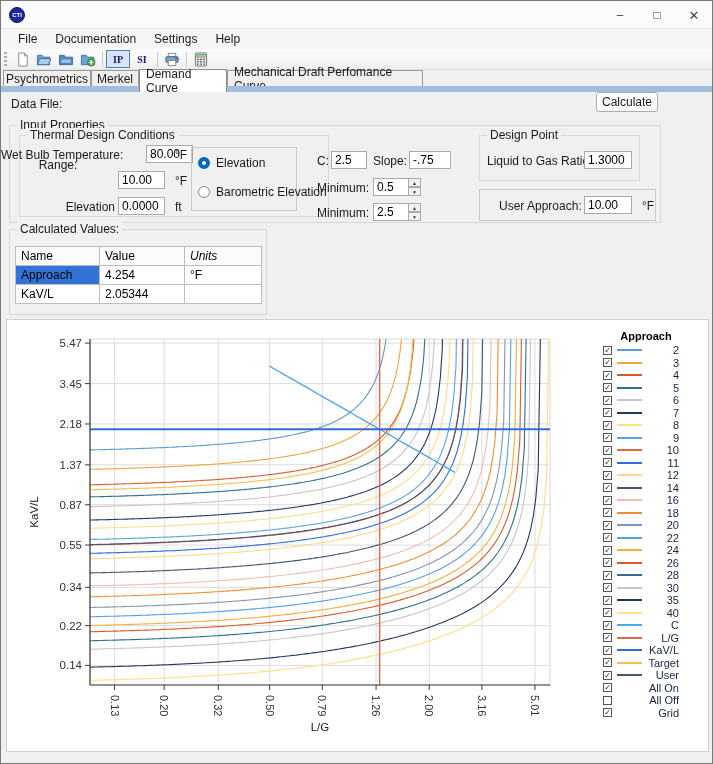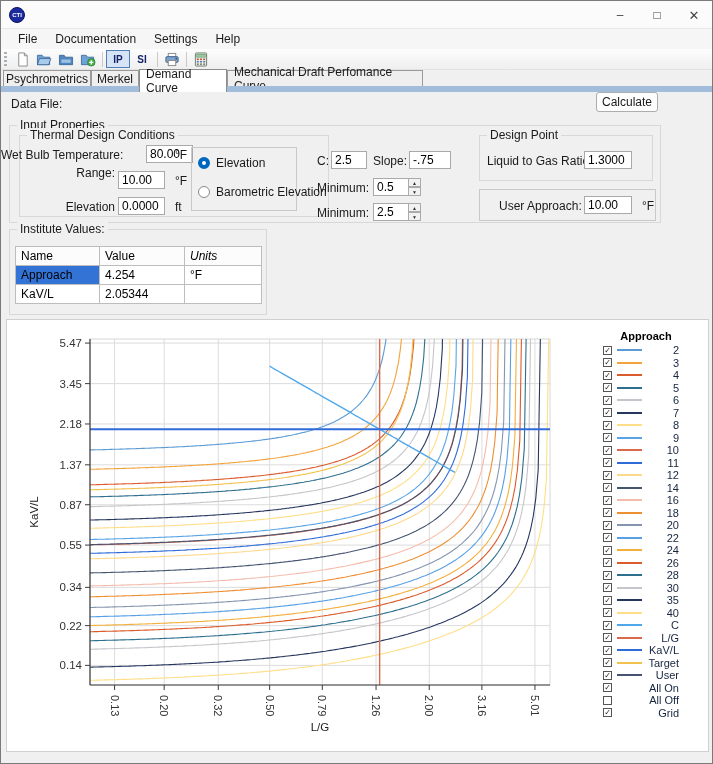--- a/index.html
+++ b/index.html
@@ -20,21 +20,21 @@
   .winbtn.min { right:74px; } .winbtn.max { right:37px; } .winbtn.close { right:0; font-size:13px; }
 
   
   .menubar { position:absolute; left:0; top:28px; width:100%; height:20px; background:#F6F6F6;
              display:flex; align-items:center; padding-left:8px; gap:0; }
   .menu-item { font-size:12px; color:#1A1A1A; padding:2px 9px; }
 
   
   .toolbar { position:absolute; left:0; top:48px; width:100%; height:21px;
              background:linear-gradient(#FDFDFD,#EFEFEF); border-bottom:1px solid #E2E2E2;
-             display:flex; align-items:center; padding-left:3px; }
+             display:flex; align-items:center; padding-left:3px;font-family:Liberation Serif, serif; }
   .grip { width:3px; height:14px; margin-right:4px;
           background:repeating-linear-gradient(#AAB0B8 0 2px, transparent 2px 4px); }
   .tbtn { width:22px; height:19px; display:flex; align-items:center; justify-content:center; }
   .tsep { width:1px; height:15px; background:#C9C9C9; margin:0 3px; }
   .unit-btn { font-size:10px; font-weight:bold; color:#15246B; width:24px; height:18px;
               display:flex; align-items:center; justify-content:center; }
   .unit-btn.on { border:1px solid #4E7FB6; background:#D6E4F5; }
 
   
   .tabstrip { position:absolute; left:0; top:68px; width:100%; height:17px; }
@@ -181,21 +181,21 @@
   <div class="gbox" style="left:8px; top:124px; width:652px; height:98px;">
     <div class="gcap">Input Properties</div>
   </div>
 
   <div class="gbox" style="left:18px; top:134px; width:310px; height:82px;">
     <div class="gcap">Thermal Design Conditions</div>
   </div>
   <div class="lbl" style="left:0; top:147px; width:114px; text-align:right;">Wet Bulb Temperature:</div>
   <input class="tb" style="left: 117px; top: 144px; width: 47px; margin-left: 28px;" value="80.00">
   <div class="lbl" style="left:174px; top:147px;">°F</div>
-  <div class="lbl" style="left:0; top:165px; width:114px; text-align:right;">Range:</div>
+  <div class="lbl" style="left:0; top:157px; width:114px; text-align:center;">Range:</div>
   <input class="tb" style="left: 117px; top: 170px; width: 47px;" value="10.00">
   <div class="lbl" style="left:174px; top:173px;">°F</div>
   <div class="lbl" style="left:0; top:199px; width:114px; text-align:right;">Elevation</div>
   <input class="tb" style="left: 117px; top: 196px; width: 47px;" value="0.0000">
   <div class="lbl" style="left:174px; top:199px;">ft</div>
   <div class="panelbox" style="left:190px; top:146px; width:106px; height:64px; border-color:#C9C9C9;"></div>
   <div class="radio-row" style="left:197px; top:155px;">
     <span class="rdot on"></span>
     <span class="rlbl">Elevation</span>
   </div>
@@ -214,32 +214,32 @@
       <div>▲</div>
       <div>▼</div>
     </div>
   <div class="lbl" style="left:316px; top:205px;">Minimum:</div>
   <input class="tb" style="left: 372px; top: 202px; width: 36px;" value="2.5">
   <div class="spin" style="left:407px; top:202px;">
       <div>▲</div>
       <div>▼</div>
     </div>
 
-  <div class="gbox" style="left:478px; top:134px; width:174px; height:46px;">
+  <div class="gbox" style="left:478px; top:134px; width:161px; height:46px;">
     <div class="gcap">Design Point</div>
   </div>
   <div class="lbl" style="left:486px; top:153px;">Liquid to Gas Ratio:</div>
   <input class="tb" style="left: 583px; top: 150px; width: 48px;" value="1.3000">
   <div class="panelbox" style="left:478px; top:188px; width:177px; height:32px; border-color:#C9C9C9;"></div>
   <div class="lbl" style="left:498px; top:198px;">User Approach:</div>
   <input class="tb" style="left: 583px; top: 195px; width: 48px;" value="10.00">
   <div class="lbl" style="left:641px; top:198px;">°F</div>
 
   <div class="gbox" style="left:8px; top:228px; width:258px; height:86px;">
-    <div class="gcap">Institute Values:</div>
+    <div class="gcap">Calculated Values:</div>
   </div>
   <table class="cv" style="left:14px; top:245px;">
     <tbody>
         <tr>
       <th style="width:84px;">Name</th>
       <th style="width:85px;">Value</th>
       <th style="width:77px;font-style:italic;">Units</th>
     </tr>
     <tr>
       <td class="selcell">Approach</td>

